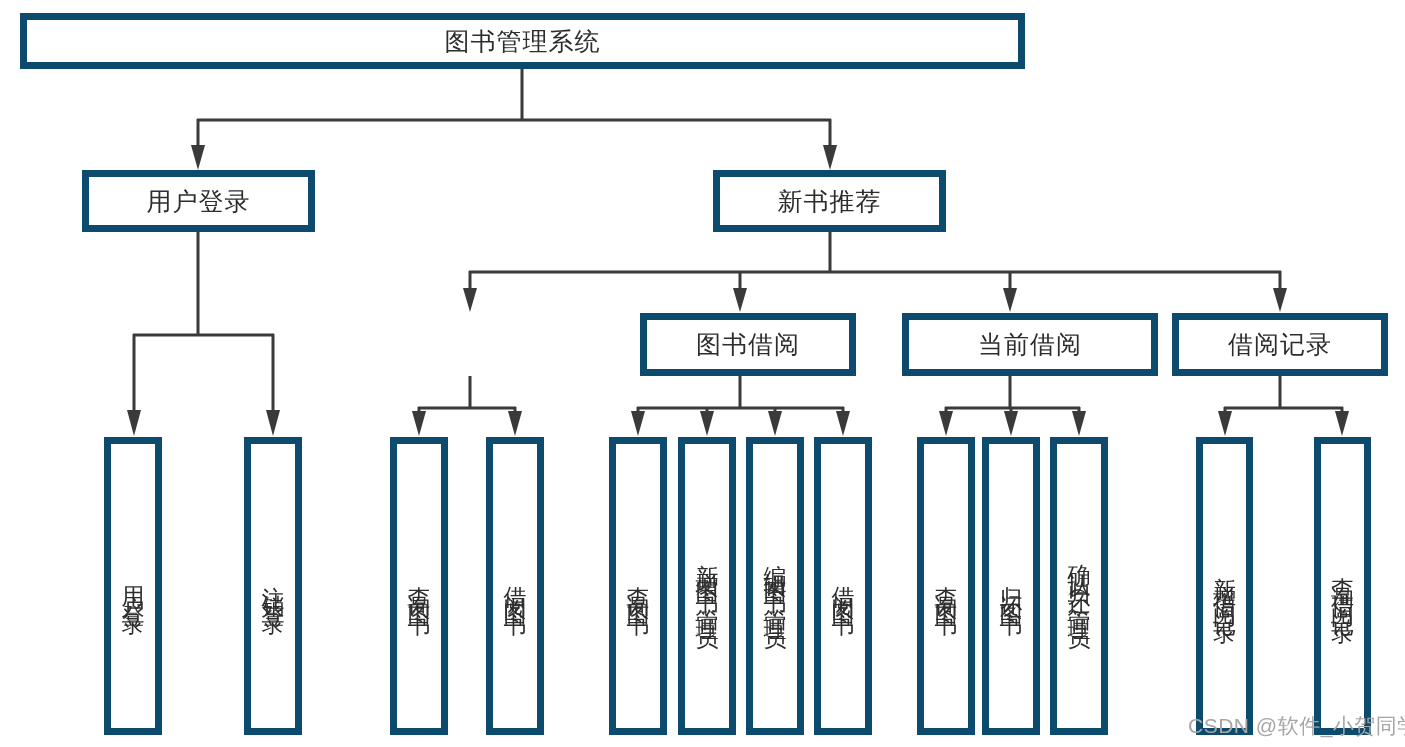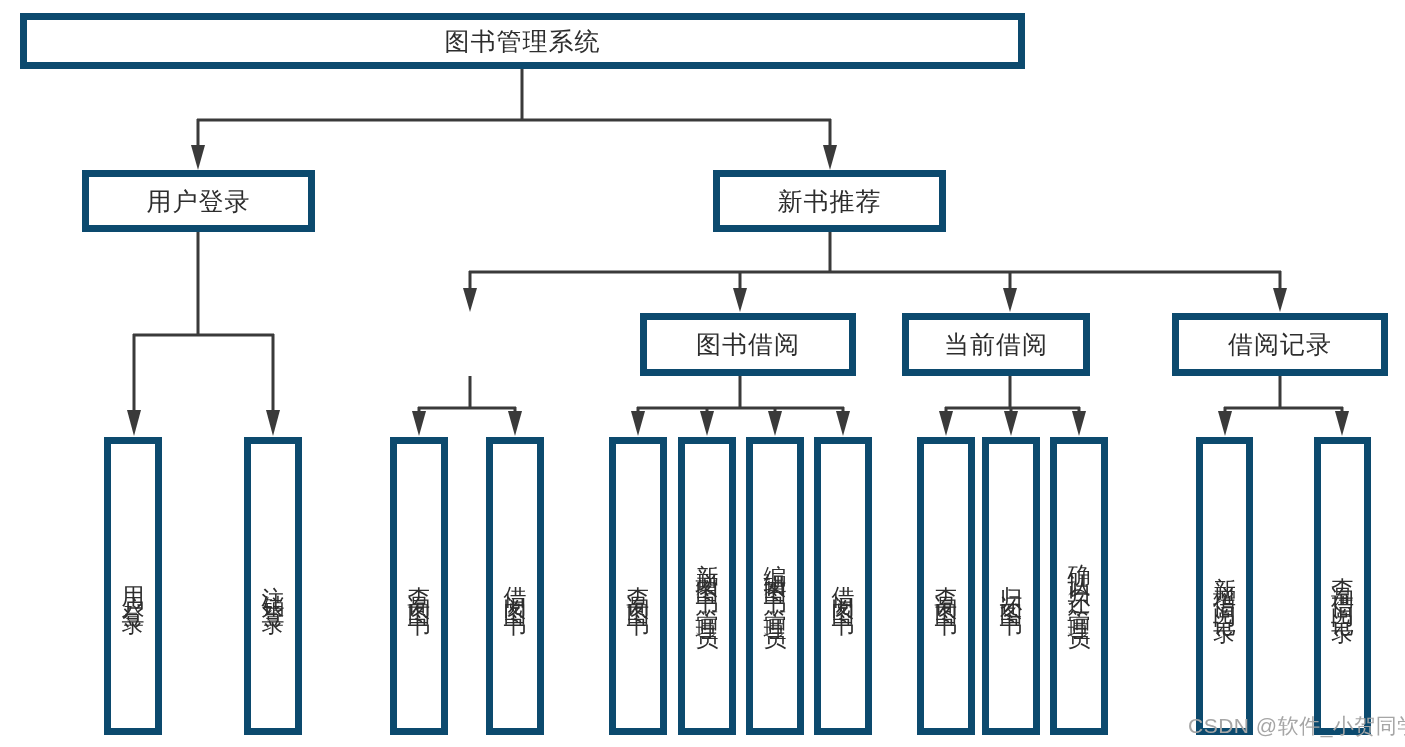--- a/index.html
+++ b/index.html
@@ -46,21 +46,21 @@
     letter-spacing: 0.5px;
     color: #a6a6a6;
     white-space: nowrap;
   }
   
   #n-root   { left: 20px;   top: 13px;  width: 1005px; height: 56px; }
   #n-login  { left: 82px;   top: 170px; width: 233px;  height: 62px; }
   #n-mgmt   { left: 713px;  top: 170px; width: 233px;  height: 62px; }
   #n-rec    { left: 362px;  top: 313px; width: 216px;  height: 63px; }
   #n-bor    { left: 632px;  top: 313px; width: 216px;  height: 63px; margin-left: 8px; }
-  #n-cur    { left: 902px;  top: 313px; width: 188px;  height: 63px; }
+  #n-cur    { left: 902px;  top: 313px; width: 256px;  height: 63px; }
   #n-hist   { left: 1172px; top: 313px; width: 216px;  height: 63px; }
   .leaf     { top: 437px; width: 58px; height: 298px; }
   #l-login1 { left: 104px; }
   #l-logout { left: 244px; }
   #l-rec-q  { left: 390px; }
   #l-rec-b  { left: 486px; }
   #l-bor-q  { left: 609px; }
   #l-bor-a  { left: 678px; }
   #l-bor-e  { left: 746px; }
   #l-bor-b  { left: 814px; }

